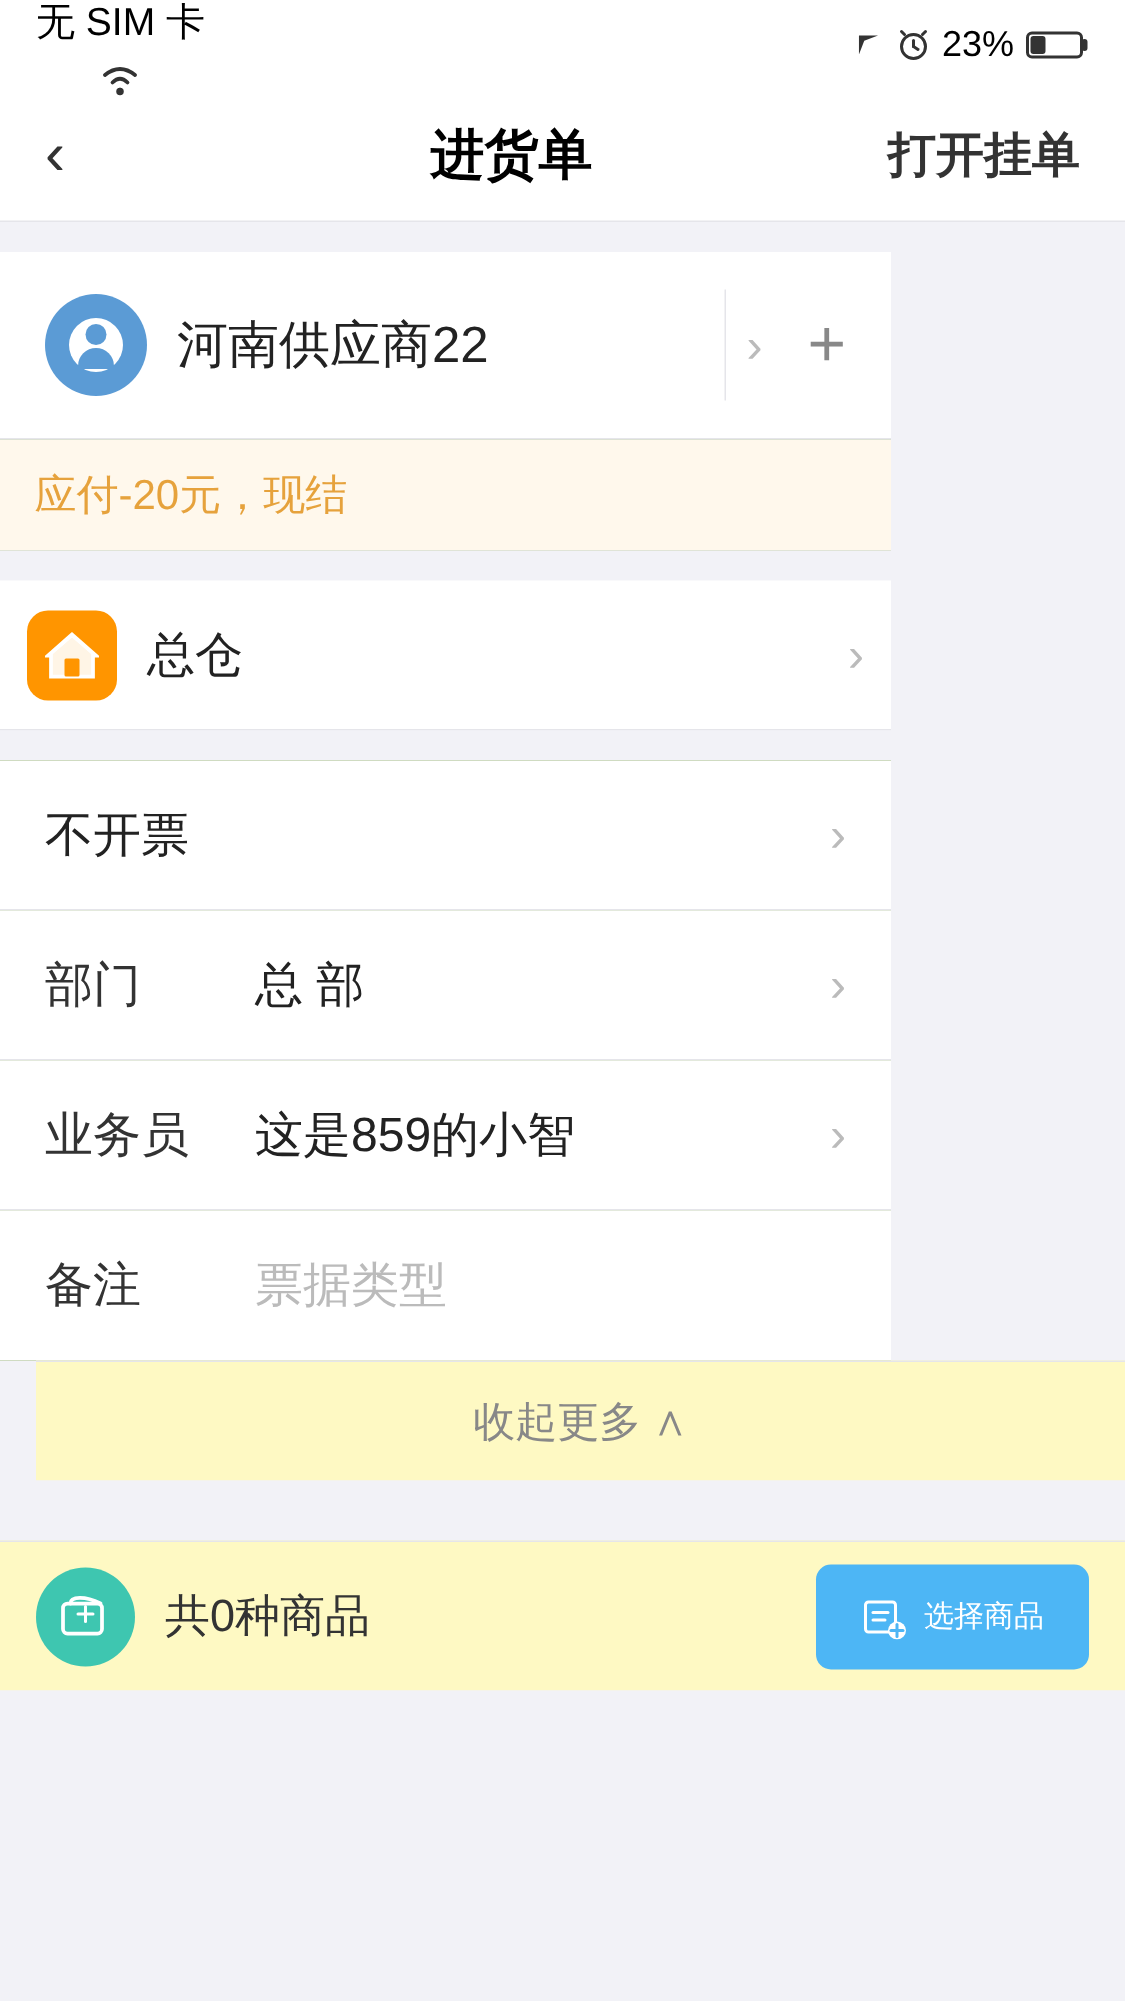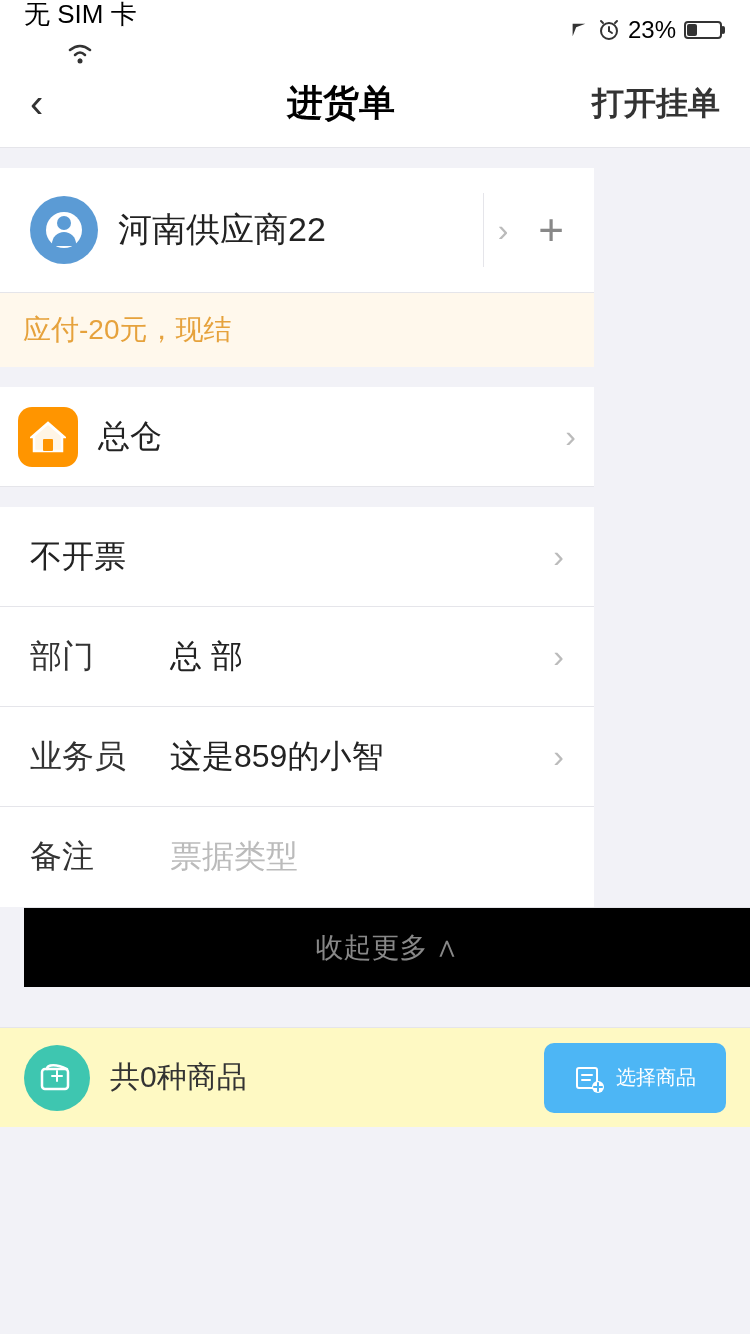--- a/index.html
+++ b/index.html
@@ -232,21 +232,21 @@
       color: #222;
       flex: 1;
     }
     .chevron-right {
       color: #bbb;
       font-size: 32px;
     }
 
     
     .collapse-toggle {
-      background: #000000;
+      background: #fef9c3;
       height: 80px;
       display: flex;
       align-items: center;
       justify-content: center;
       font-size: 28px;
       color: #888;
       cursor: pointer;
       border-top: 1px solid #e5e5ea;
       margin-left: 24px;
     }

